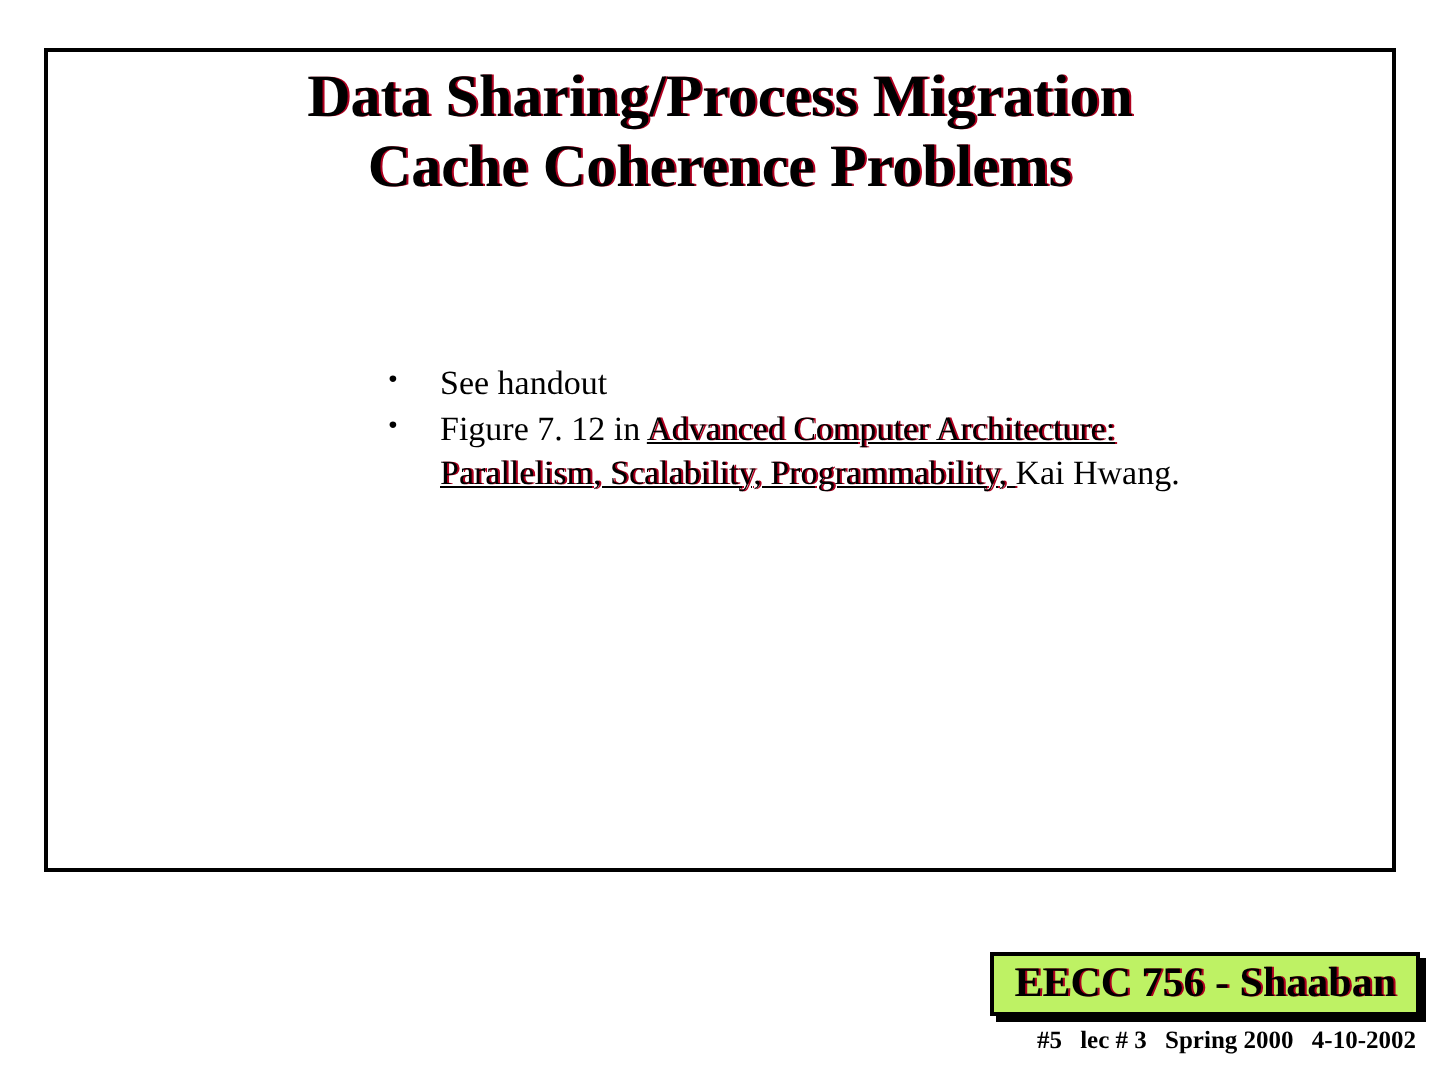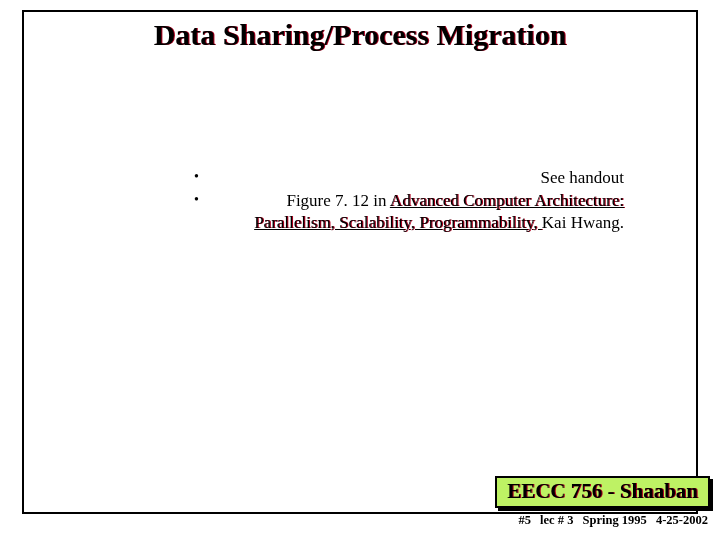--- a/index.html
+++ b/index.html
@@ -1,22 +1,22 @@
 <!DOCTYPE html>
 <html><head>
 <meta charset="utf-8">
 <style>
   * { margin: 0; padding: 0; box-sizing: border-box; }
   html, body { width: 720px; height: 540px; background: #fff; font-family: "Times New Roman", Times, serif; }
   .slide {
     position: absolute;
     left: 22px;
-    top: 10px;
+    top: 24px;
     width: 676px;
-    height: 504px;
+    height: 412px;
     border: 2px solid #000;
     background: #fff;
   }
   .title {
     text-align: center;
     font-weight: bold;
     color: #000;
     font-size: 30px;
     line-height: 1.15;
     padding-top: 6px;
@@ -26,21 +26,21 @@
     position: absolute;
     left: 170px;
     top: 155px;
     width: 430px;
     font-size: 17px;
     color: #000;
     line-height: 1.25;
   }
   .row { display: flex; margin-bottom: 2px; }
   .dot { width: 26px; flex: 0 0 26px; text-align: left; font-size: 14px; line-height: 1.4; }
-  .txt { flex: 1; text-align: right; }
+  .txt { flex: 1; }
   .book {
     text-decoration: underline;
     color: #000;
     text-shadow: 1px 0 0 #b00020;
     margin-top: 29px;
   }
   .footer-box {
     position: absolute;
     right: 10px;
     bottom: 32px;
@@ -62,20 +62,21 @@
   }
   .subfooter span { margin-left: 6px; }
 </style>
 </head>
 <body>
 
 <div class="slide">
 
   <div class="title">
     <div class="line">Data Sharing/Process Migration</div>
+    <div class="line">Cache Coherence Problems</div>
   </div>
 
   <div class="bullets">
     <div class="row">
       <div class="dot">•</div>
       <div class="txt">
         <span>See handout</span>
       </div>
     </div>
     <div class="row">
@@ -88,15 +89,15 @@
 
 </div>
 
 <div class="footer-box">
   <span>EECC 756 - Shaaban</span>
 </div>
 
 <div class="subfooter">
   <span>#5</span>
   <span>lec # 3</span>
-  <span>Spring 1995</span>
-  <span>4-25-2002</span>
+  <span>Spring 2000</span>
+  <span>4-10-2002</span>
 </div>
 
 </body></html>

